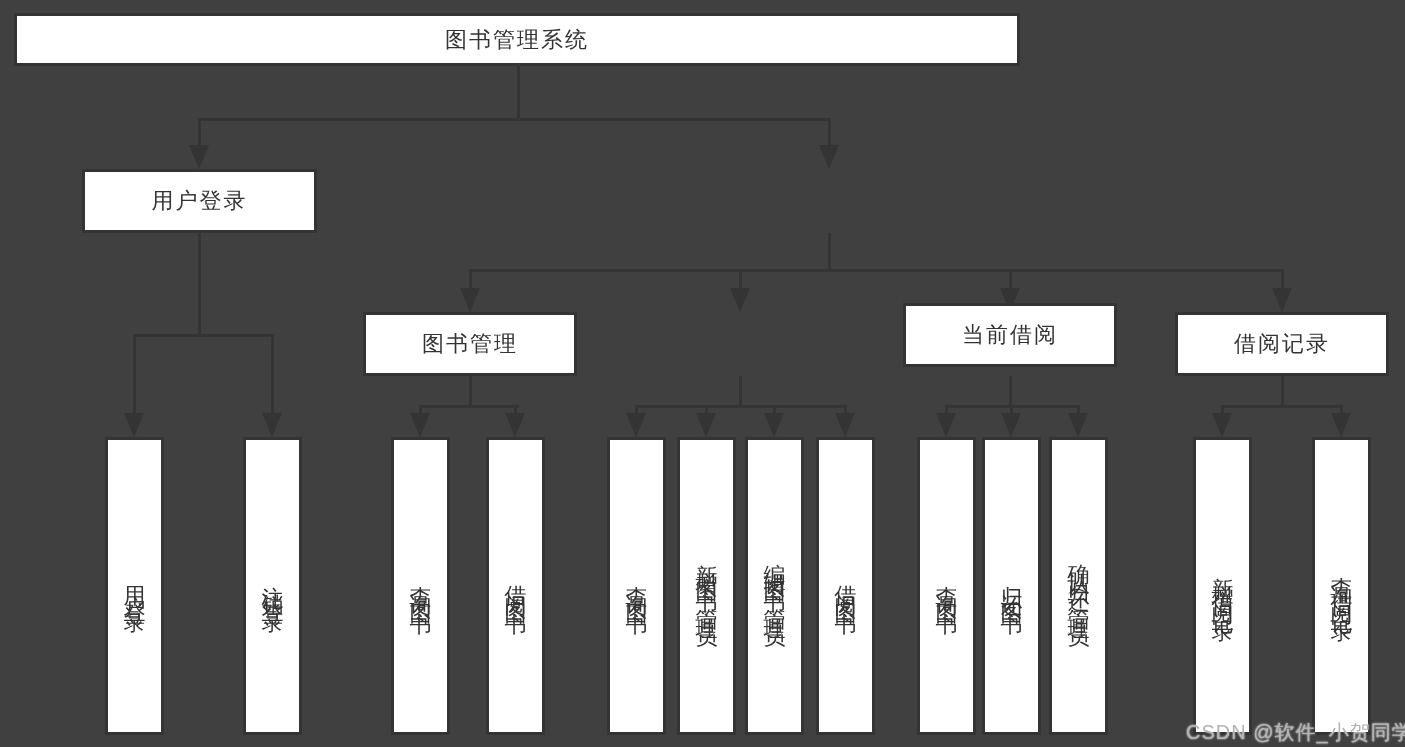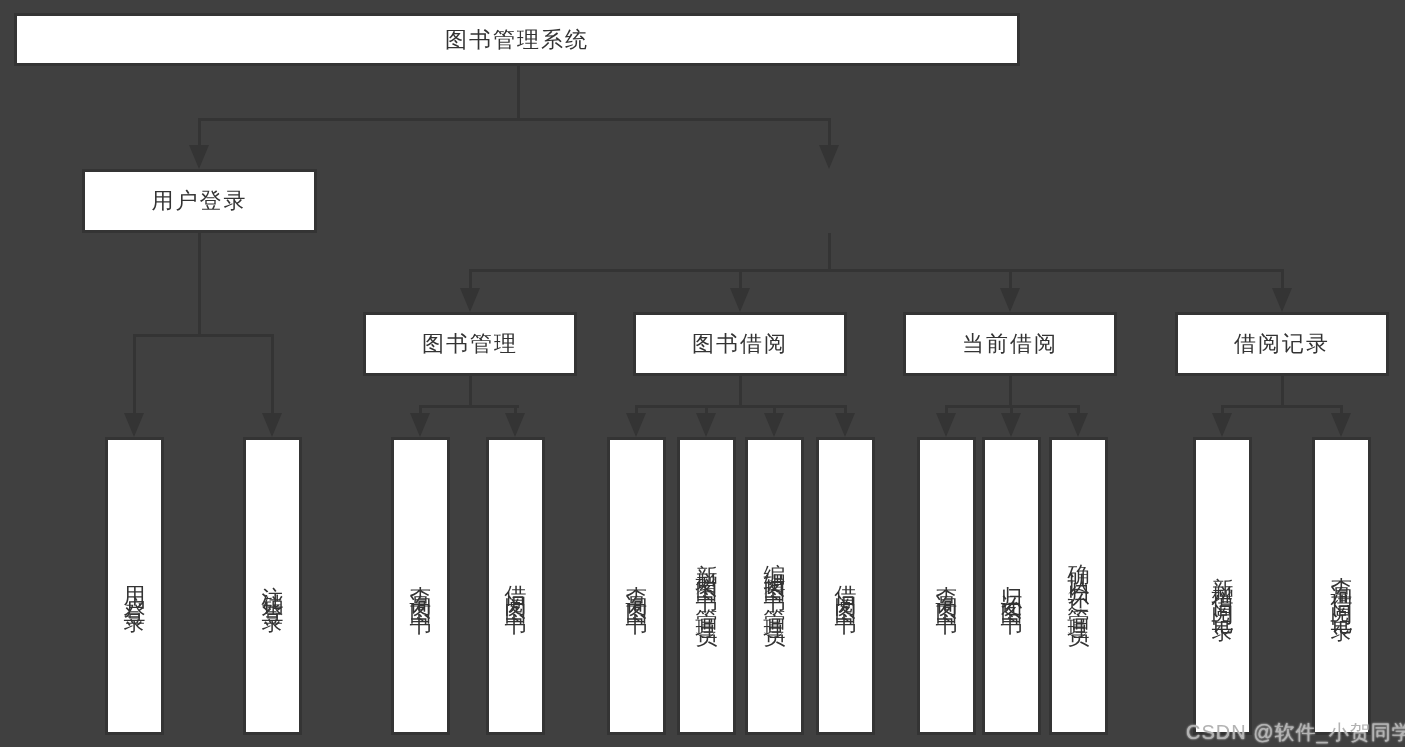--- a/index.html
+++ b/index.html
@@ -121,24 +121,21 @@
     <span class="hlabel">图书管理系统</span>
   </div>
 
   <div class="box" style="left:82px;top:169px;width:235px;height:64px;">
     <span class="hlabel">用户登录</span>
   </div>
 
   <div class="box" style="left:363px;top:312px;width:214px;height:64px;">
     <span class="hlabel">图书管理</span>
   </div>
-  <div class="box" style="left:633px;top:312px;width:214px;height:64px;">
-    <span class="hlabel">图书借阅</span>
-  </div>
-  <div class="box" style="left:903px;top:312px;width:214px;height:64px;">
+  <div class="box" style="left:903px;top:303px;width:214px;height:64px;">
     <span class="hlabel">当前借阅</span>
   </div>
   <div class="box" style="left:1175px;top:312px;width:214px;height:64px;">
     <span class="hlabel">借阅记录</span>
   </div>
 
   <div class="box vbox" style="left:105px;top:437px;width:59px;height:298px;">
     <span class="vlabel">用户登录</span>
   </div>
   <div class="box vbox" style="left:243px;top:437px;width:59px;height:298px;">

